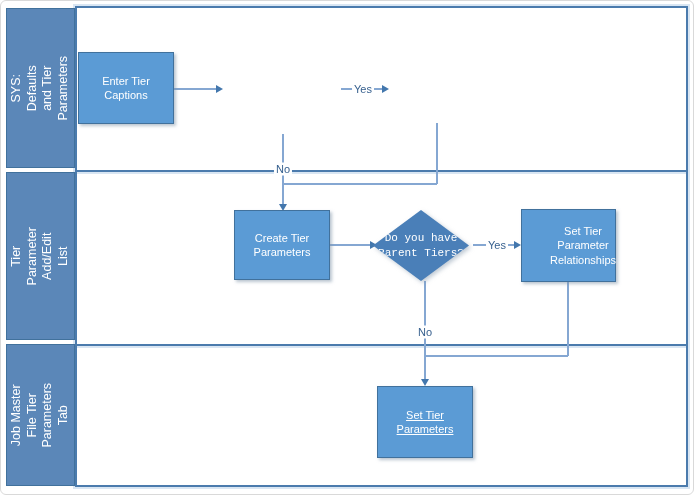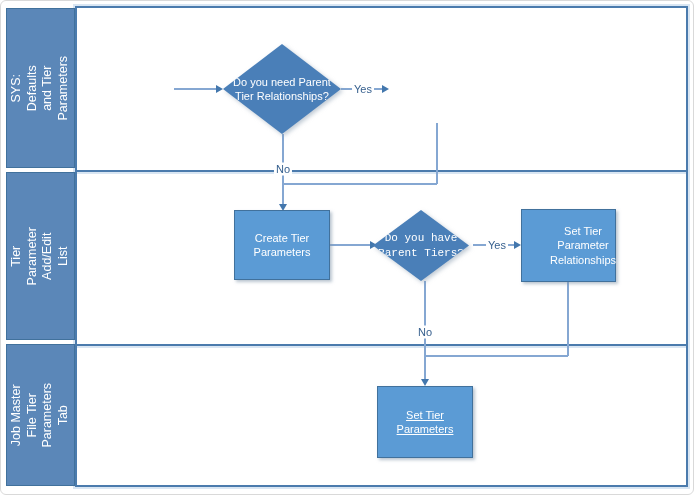--- a/index.html
+++ b/index.html
@@ -84,25 +84,22 @@
 
   <div class="edge-h" style="left:472px;top:243px;width:41px;"></div>
   <div class="arrow-right" style="left:513px;top:240px;"></div>
 
   <div class="edge-v" style="left:423px;top:280px;height:98px;"></div>
   <div class="arrow-down" style="left:420px;top:378px;"></div>
 
   <div class="edge-v" style="left:566px;top:281px;height:74px;"></div>
   <div class="edge-h" style="left:423px;top:354px;width:144px;"></div>
 
+  <div class="process" style="left:77px;top:51px;width:96px;height:72px;">Enter Tier Captions</div>
 
-  <div class="decision-wrap" style="left:222px;top:43px;width:118px;height:90px;">
-    <div class="decision">Do you need Parent
-Tier Relationships?</div>
-  </div>
 
 
   <div class="process" style="left:233px;top:209px;width:96px;height:70px;">Create Tier
 Parameters</div>
 
   <div class="decision-wrap" style="left:372px;top:209px;width:96px;height:71px;font-family:Liberation Mono, monospace;">
     <div class="decision">Do you have
 Parent Tiers?</div>
   </div>
 

